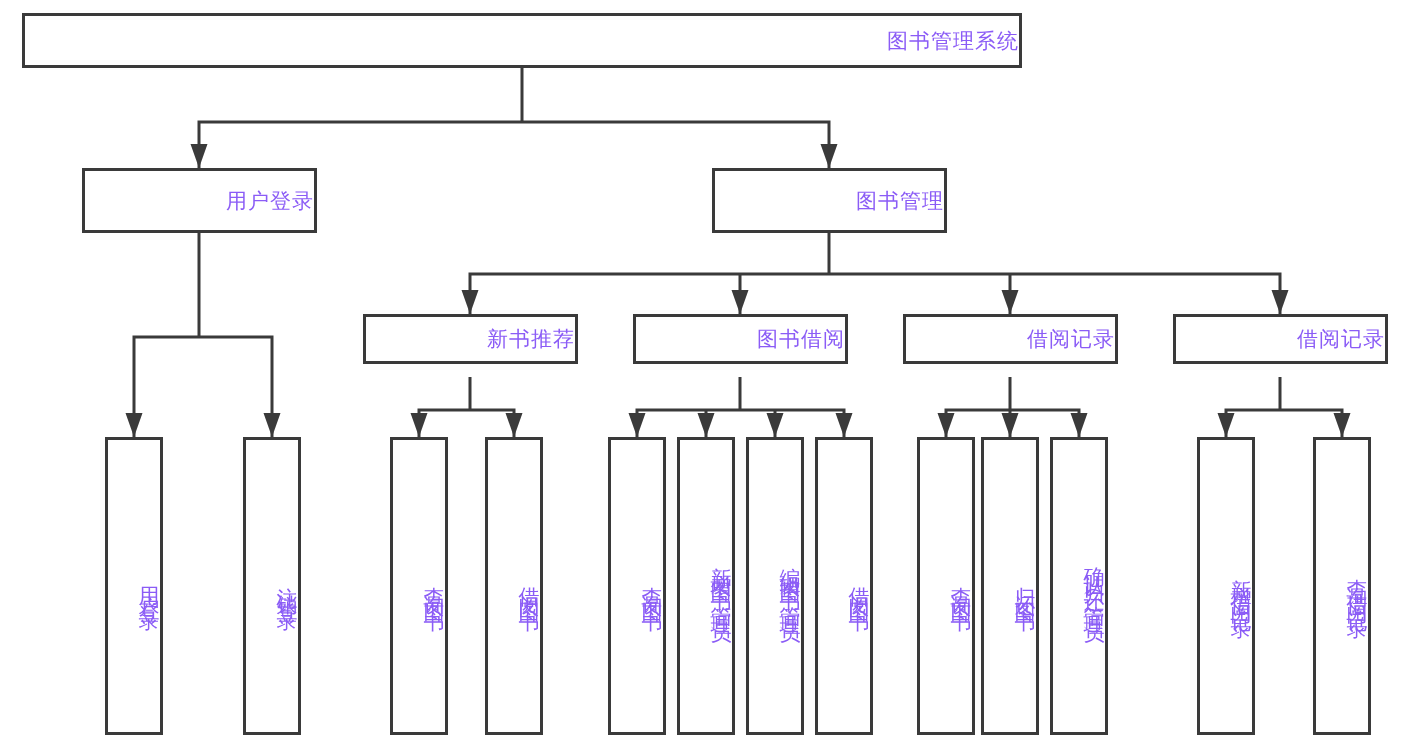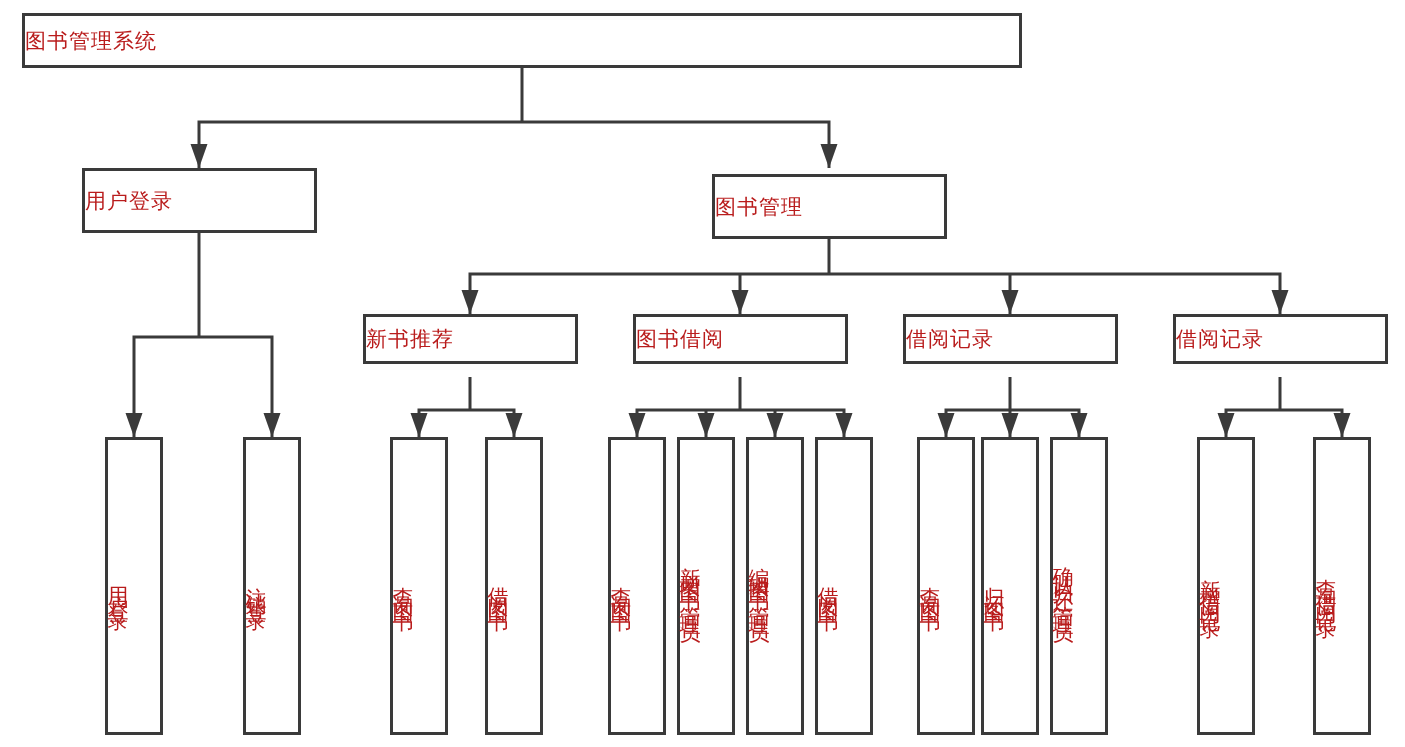--- a/index.html
+++ b/index.html
@@ -16,42 +16,42 @@
     left: 0; top: 0;
     z-index: 0;
   }
   .node {
     position: absolute;
     box-sizing: border-box;
     background: #ffffff;
     border: 3px solid #3a3a3a;
     display: flex;
     align-items: center;
-    justify-content: flex-start;
-    color: #b91c1c;
+    justify-content: flex-end;
+    color: #8b5cf6;
     z-index: 1;
   }
   .h-label {
     font-size: 21px;
     letter-spacing: 1px;
     white-space: nowrap;
   }
   .v-label {
     writing-mode: vertical-rl;
     text-orientation: mixed;
     font-size: 21px;
     letter-spacing: 8px;
     line-height: 1;
     white-space: nowrap;
   }
   
   .n-root   { left: 22px;   top: 13px;  width: 1000px; height: 55px; }
   
   .n-login  { left: 82px;   top: 168px; width: 235px;  height: 65px; }
-  .n-mgmt   { left: 712px;  top: 174px; width: 235px;  height: 65px; }
+  .n-mgmt   { left: 712px;  top: 168px; width: 235px;  height: 65px; }
   
   .lvl3     { top: 314px; width: 215px; height: 50px; }
   .n-rec    { left: 363px; }
   .n-borrow { left: 633px; }
   .n-cur    { left: 903px; }
   .n-hist   { left: 1173px; }
   
   .leaf     { top: 437px; width: 58px; height: 298px; }
   .lf-0  { left: 105px; }
   .lf-1  { left: 243px; }

